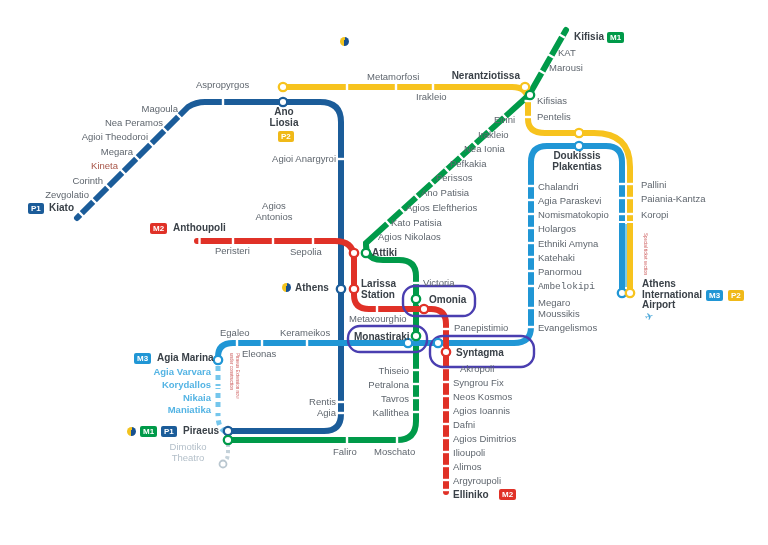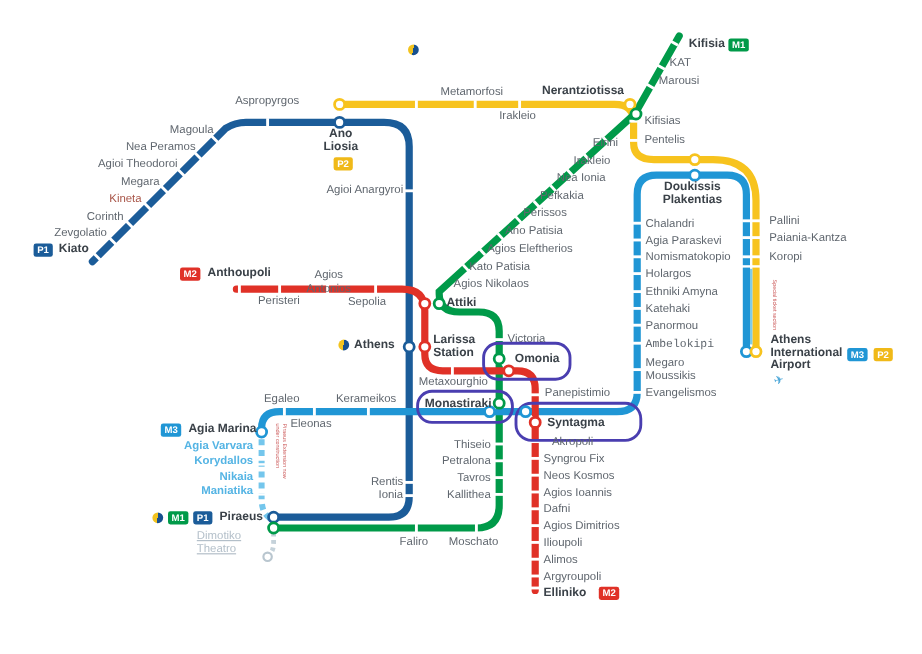--- a/index.html
+++ b/index.html
@@ -5,21 +5,21 @@
   html,body{margin:0;padding:0;background:#fff;}
   #map{position:relative;width:768px;height:545px;background:#ffffff;
        font-family:"Liberation Sans",sans-serif;overflow:hidden;}
   #map svg{position:absolute;left:0;top:0;}
   .lbl{position:absolute;font-size:9.5px;line-height:11px;color:#5f666e;white-space:nowrap;}
   .b{font-weight:700;color:#3a4148;font-size:10px;}
   .rt{text-align:right;}
   .ctr{text-align:center;white-space:normal;}
   .wrap{white-space:normal;}
   .uc{color:#54b4e4;font-weight:700;}
-  .dim{color:#b3bfc9;white-space:normal;text-align:left;text-decoration:underline;}
+  .dim{color:#b3bfc9;white-space:normal;text-align:center;}
   .kineta{color:#a85548;}
   .badge{position:absolute;font-size:8px;font-weight:700;color:#fff;padding:1px 3px;
          border-radius:2px;line-height:9px;white-space:nowrap;}
   .bm1{background:#009a49;}.bm2{background:#e03127;}.bm3{background:#2096d5;}
   .bp1{background:#1b5c99;}.bp2{background:#f0b918;}
   .ose{position:absolute;width:9px;height:9px;border-radius:50%;
        background:linear-gradient(100deg,#f2c31f 48%,#17508f 48%);}
   .rot{position:absolute;transform-origin:0 0;transform:rotate(90deg);
        font-size:4.5px;line-height:5.5px;color:#cc5a5a;white-space:normal;width:58px;}
   .plane{position:absolute;color:#4aa6d8;font-size:10px;transform:rotate(-15deg);}
@@ -179,26 +179,26 @@
 <div class="lbl rt" style="right:620px;top:131px;">Agioi Theodoroi</div>
 <div class="lbl rt" style="right:605px;top:117px;">Nea Peramos</div>
 <div class="lbl rt" style="right:590px;top:103px;">Magoula</div>
 <div class="lbl" style="left:196px;top:79px;">Aspropyrgos</div>
 <div class="lbl b ctr" style="left:261px;top:106px;width:46px;">Ano Liosia</div>
 <span class="badge bp2" style="left:278px;top:131px;">P2</span>
 <div class="lbl rt" style="right:432px;top:153px;">Agioi Anargyroi</div>
 <span class="ose" style="left:282px;top:283px;"></span>
 <div class="lbl b" style="left:295px;top:282px;">Athens</div>
 <div class="lbl rt" style="right:432px;top:396px;">Rentis</div>
-<div class="lbl rt" style="right:432px;top:407px;">Ionia</div>
+<div class="lbl rt" style="right:432px;top:407px;">Agia</div>
 
 <span class="badge bm2" style="left:150px;top:223px;">M2</span>
 <div class="lbl b" style="left:173px;top:222px;">Anthoupoli</div>
 <div class="lbl" style="left:215px;top:245px;">Peristeri</div>
-<div class="lbl ctr" style="left:247px;top:224px;width:54px;text-align:center;">Agios Antonios</div>
+<div class="lbl ctr" style="left:247px;top:200px;width:54px;text-align:center;">Agios Antonios</div>
 <div class="lbl" style="left:290px;top:246px;">Sepolia</div>
 <div class="lbl b" style="left:372px;top:247px;">Attiki</div>
 <div class="lbl b wrap" style="left:361px;top:278px;width:42px;">Larissa Station</div>
 <div class="lbl" style="left:349px;top:313px;">Metaxourghio</div>
 <div class="lbl b" style="left:429px;top:294px;">Omonia</div>
 <div class="lbl" style="left:423px;top:277px;">Victoria</div>
 <div class="lbl" style="left:454px;top:322px;">Panepistimio</div>
 <div class="lbl b" style="left:456px;top:347px;">Syntagma</div>
 <div class="lbl" style="left:460px;top:363px;">Akropoli</div>
 <div class="lbl" style="left:453px;top:377px;">Syngrou Fix</div>

